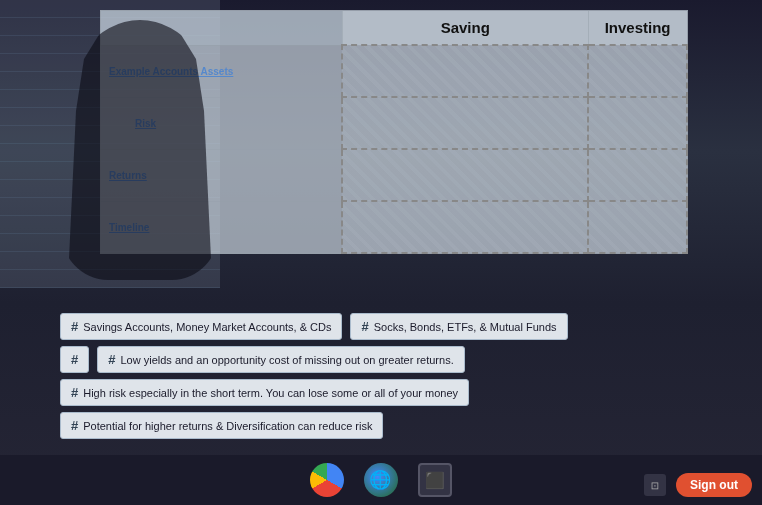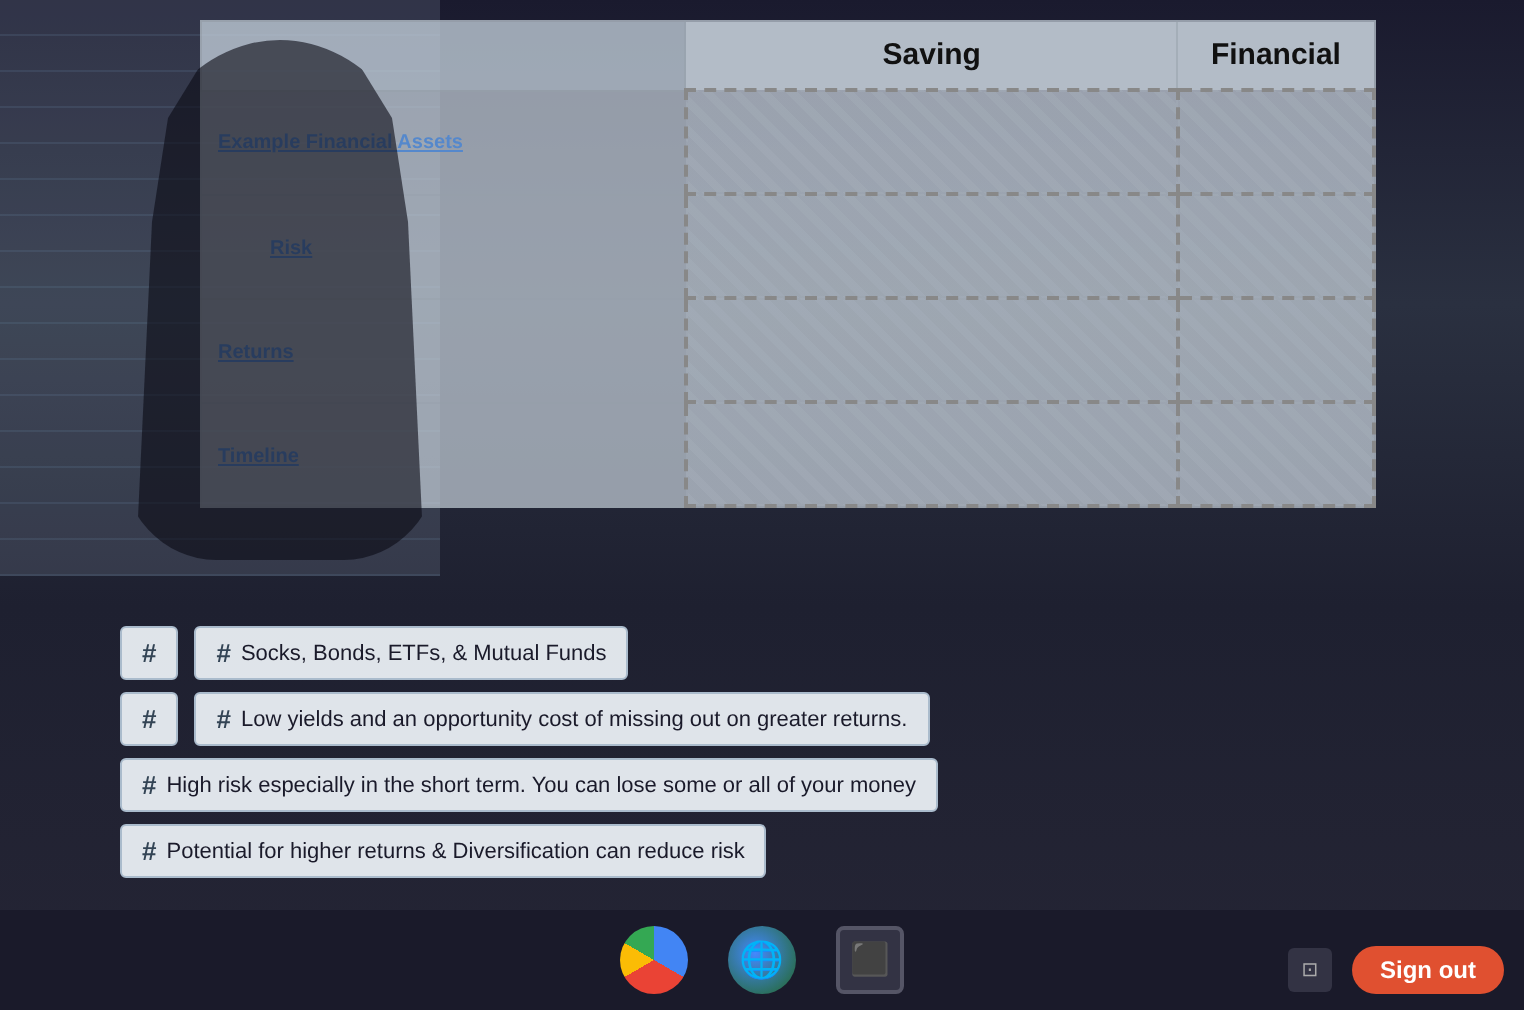--- a/index.html
+++ b/index.html
@@ -234,27 +234,27 @@
 </div>
 
 <div class="person-shadow"></div>
 
 <div class="table-container">
   <table class="main-table">
     <thead>
       <tr>
         <th style="width:130px; background:rgba(180,195,210,0.3);"></th>
         <th>Saving</th>
-        <th>Financial</th>
+        <th>Investing</th>
       </tr>
     </thead>
     <tbody>
       <tr>
         <td class="row-label-cell" style="font-size:11px; color:#aac4e0; font-weight:bold;">
-          <span style="color:#5588cc; text-decoration:underline; font-size:10px;">Example Financial Assets</span>
+          <span style="color:#5588cc; text-decoration:underline; font-size:10px;">Example Accounts Assets</span>
         </td>
         <td></td>
         <td></td>
       </tr>
       <tr>
         <td class="row-label-cell">
           <span style="color:#5588cc; text-decoration:underline; font-size:10px;margin-left:26px;">Risk</span>
         </td>
         <td></td>
         <td></td>
@@ -274,20 +274,21 @@
         <td></td>
       </tr>
     </tbody>
   </table>
 </div>
 
 <div class="bottom-section">
   <div class="hint-row">
     <div class="hint-box">
       <span class="hint-icon">#</span>
+      <span>Savings Accounts, Money Market Accounts, &amp; CDs</span>
     </div>
     <div class="hint-box">
       <span class="hint-icon">#</span>
       <span>Socks, Bonds, ETFs, &amp; Mutual Funds</span>
     </div>
   </div>
   <div class="hint-row">
     <div class="hint-box">
       <span class="hint-icon">#</span>
     </div>

